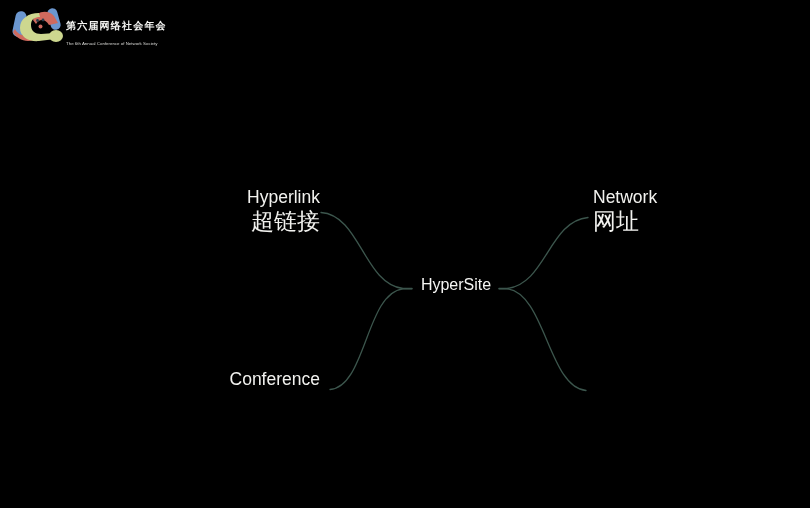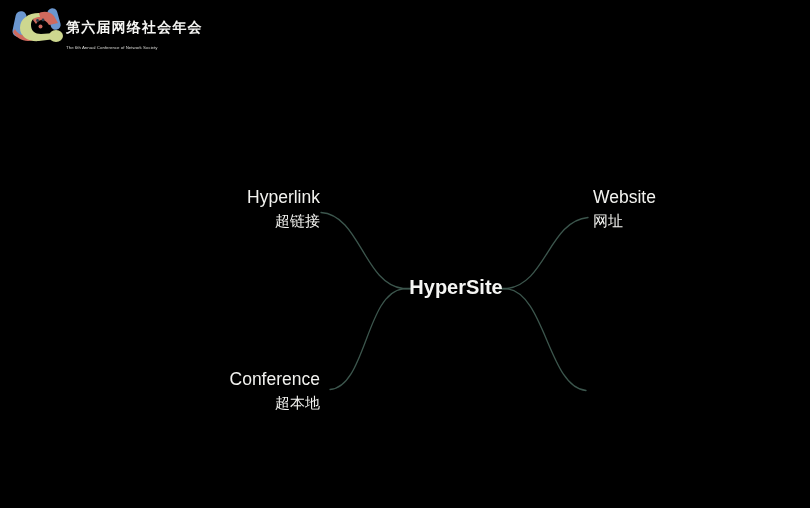--- a/index.html
+++ b/index.html
@@ -8,39 +8,39 @@
     width:810px;height:508px;
     background:#000;
     overflow:hidden;
     font-family:"Liberation Sans", sans-serif;
   }
   .curves{position:absolute;left:0;top:0;width:810px;height:508px;pointer-events:none;}
   .curves path{fill:none;stroke-width:1.3px;stroke-linecap:round;}
 
   .logo{position:absolute;left:11px;top:6px;width:52px;height:40px;}
   .logo-text{position:absolute;left:66px;top:19px;color:#f4f4f2;}
-  .logo-title{font-size:14px;font-weight:bold;letter-spacing:1.2px;white-space:nowrap;}
+  .logo-title{font-size:10px;font-weight:bold;letter-spacing:1.2px;white-space:nowrap;}
   .logo-sub-wrap{margin-top:1px;}
   .logo-sub{display:inline-block;font-size:8px;transform:scale(0.55);transform-origin:left top;white-space:nowrap;color:#d9d9d6;}
 
   .node{position:absolute;color:#f2f2ef;}
   .node .en{font-size:17.5px;line-height:23px;font-weight:500;white-space:nowrap;}
-  .node .zh{font-size:15px;line-height:24px;font-weight:500;white-space:nowrap;}
+  .node .zh{font-size:23px;line-height:24px;font-weight:500;white-space:nowrap;}
   .node.align-right{text-align:right;}
   .node.align-left{text-align:left;}
 
   .node-tl{right:490px;top:186px;}
   .node-tr{left:593px;top:186px;}
   .node-bl{right:490px;top:368px;}
   .node-br{left:593px;top:369px;}
 
   .center-node{
     position:absolute;left:456px;top:276px;
     transform:translateX(-50%);
-    color:#f5f5f3;font-size:20px;font-weight:700;
+    color:#f5f5f3;font-size:16px;font-weight:400;
     white-space:nowrap;
   }
 </style>
 </head>
 <body>
 
 <div class="slide">
 
   <svg class="logo" viewBox="0 0 52 40" aria-hidden="true">
     <rect x="3" y="5" width="11" height="26" rx="5.5" transform="rotate(12 8.5 18)" fill="#6b97cf"></rect>
@@ -71,25 +71,24 @@
   </svg>
 
   <div class="center-node">HyperSite</div>
 
   <div class="node align-right node-tl">
     <div class="en">Hyperlink</div>
     <div class="zh">超链接</div>
   </div>
 
   <div class="node align-left node-tr">
-    <div class="en">Website</div>
+    <div class="en">Network</div>
     <div class="zh">网址</div>
   </div>
 
   <div class="node align-right node-bl">
     <div class="en">Conference</div>
-    <div class="zh">超本地</div>
   </div>
 
   <div class="node align-left node-br">
   </div>
 
 </div>
 
 </body></html>

